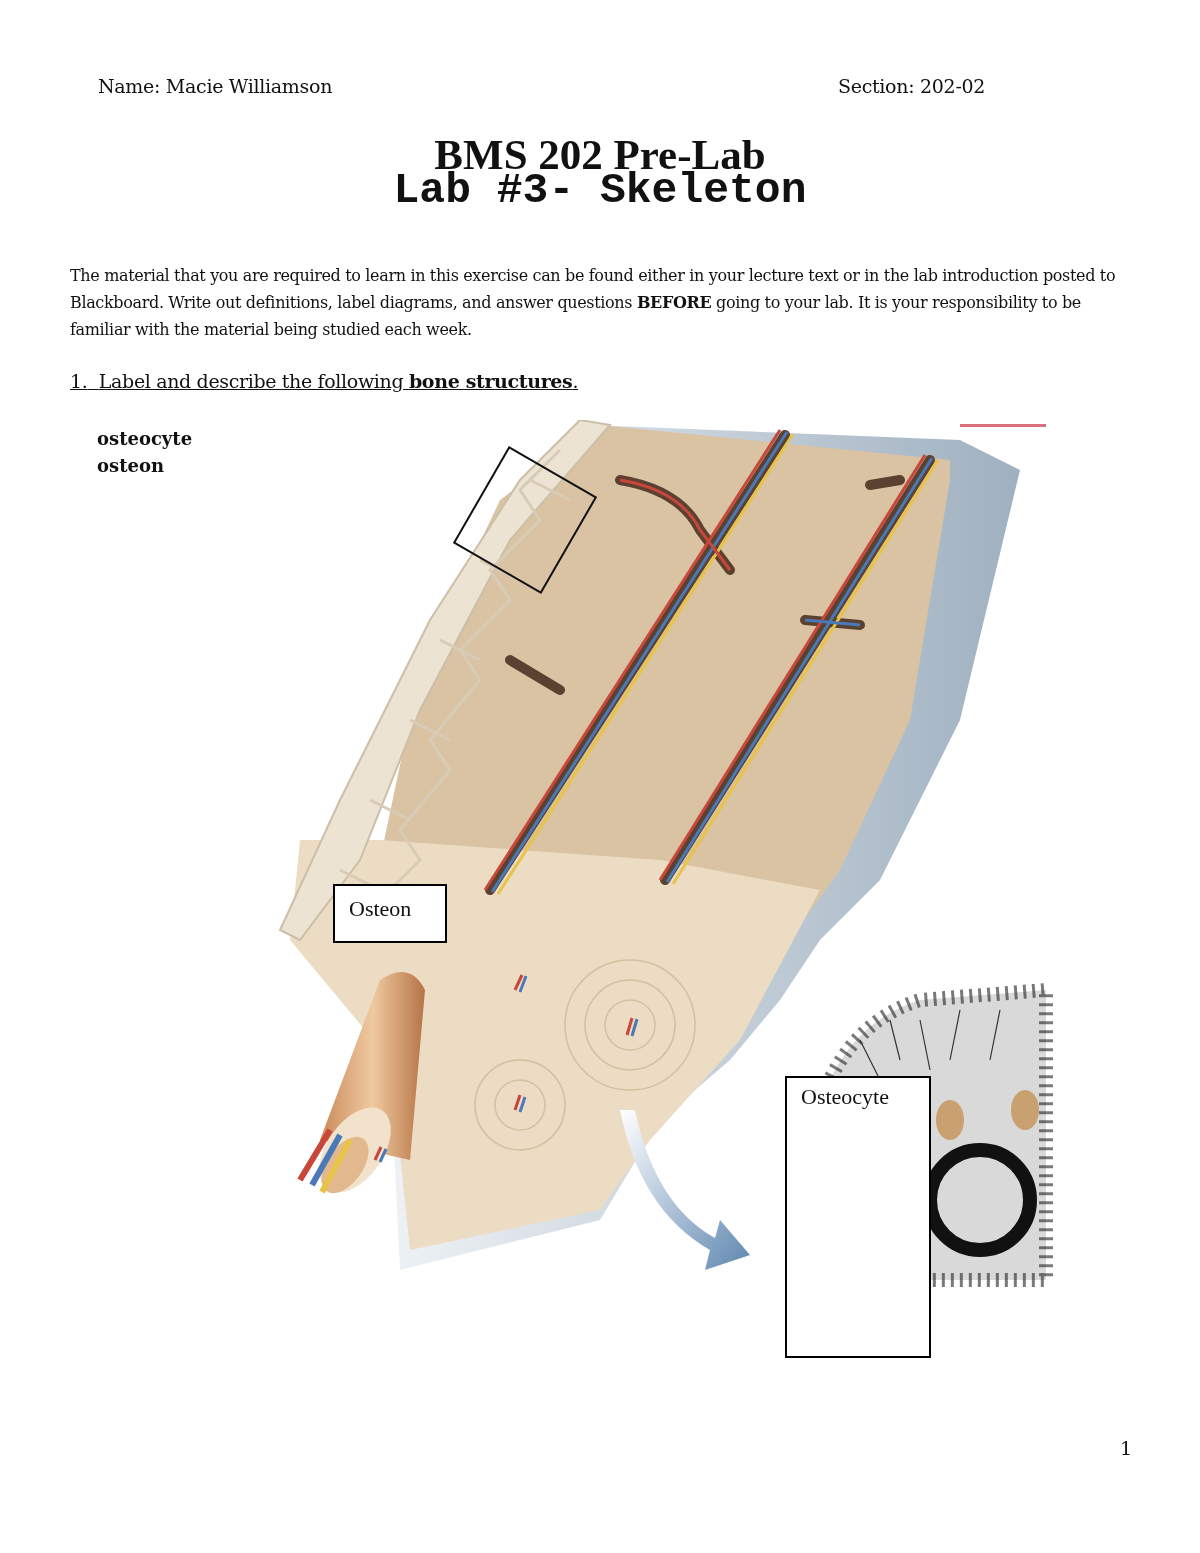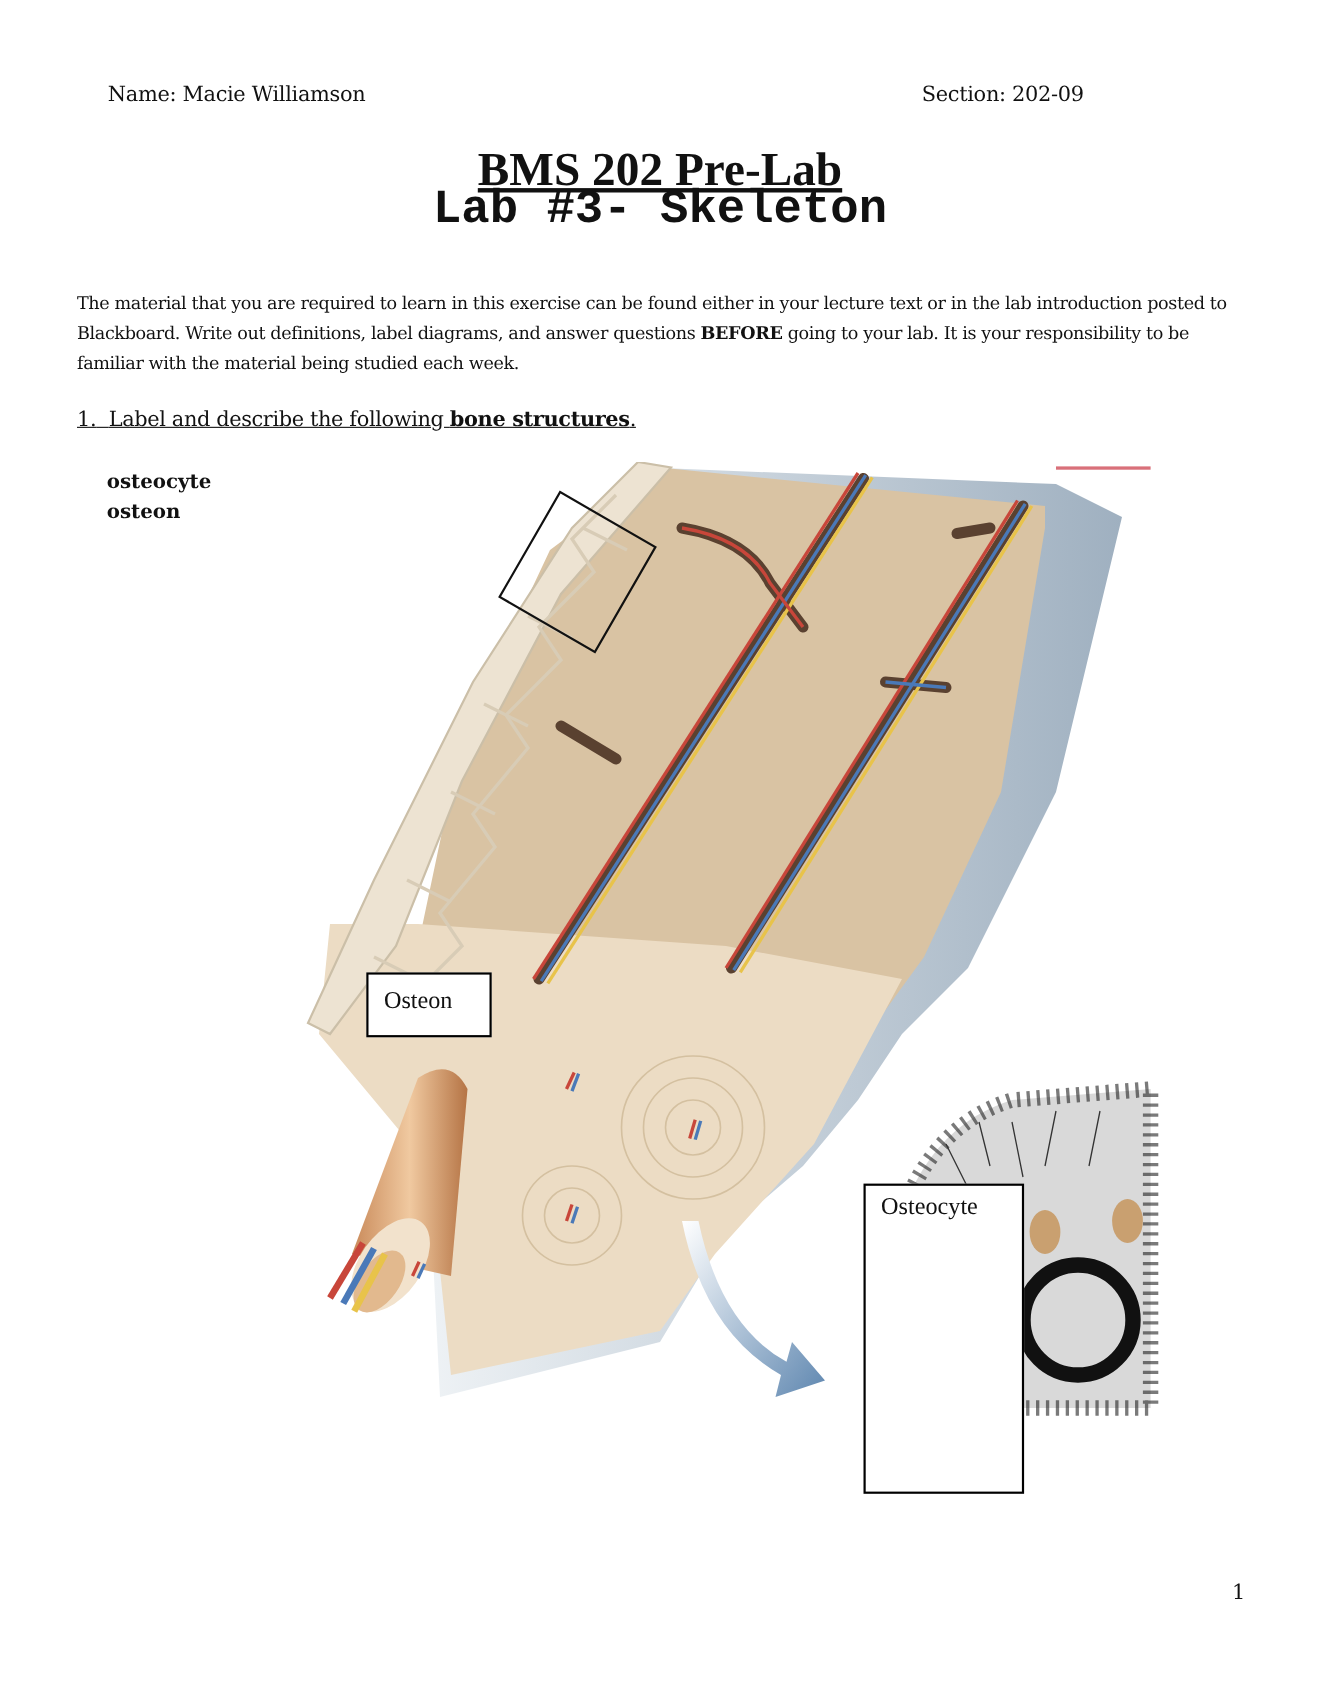--- a/index.html
+++ b/index.html
@@ -11,23 +11,23 @@
   .para { left:70px; top:262px; width:1070px; font-size:16px; line-height:27px; letter-spacing:-0.35px; }
   .q1 { left:70px; top:370px; font-size:19px; letter-spacing:-0.35px;text-decoration:underline; }
   .terms { left:97px; top:425px; font-size:18px; font-weight:bold; line-height:27px; }
   .pagenum { left:1120px; top:1437px; font-size:19px; }
   .labelbox { background:#fff; border:2px solid #000; box-sizing:border-box; font-family:"Liberation Serif", serif; font-size:22px; }
 </style>
 </head>
 <body>
 
 <div class="abs hdr" style="left:70px;margin-left:28px;">Name: Macie Williamson</div>
-<div class="abs hdr" style="left:838px;">Section: 202-09</div>
+<div class="abs hdr" style="left:838px;">Section: 202-02</div>
 
-<div class="abs title" style="top:130px;text-decoration:underline;">BMS 202 Pre-Lab</div>
+<div class="abs title" style="top:130px;">BMS 202 Pre-Lab</div>
 <div class="abs title" style="top:166px;font-family:Liberation Mono, monospace;">Lab #3- Skeleton</div>
 
 <div class="abs para">
   <span>The material that you are required to learn in this exercise can be found either in your lecture text or in the lab introduction posted to Blackboard.  Write out definitions, label diagrams, and answer questions </span><b>BEFORE</b><span> going to your lab.  It is your responsibility to be familiar with the material being studied each week.</span>
 </div>
 
 <div class="abs q1">
   <span>1.</span>&nbsp;&nbsp;<span>Label and describe the following </span><b>bone structures</b><span>.</span>
 </div>
 

